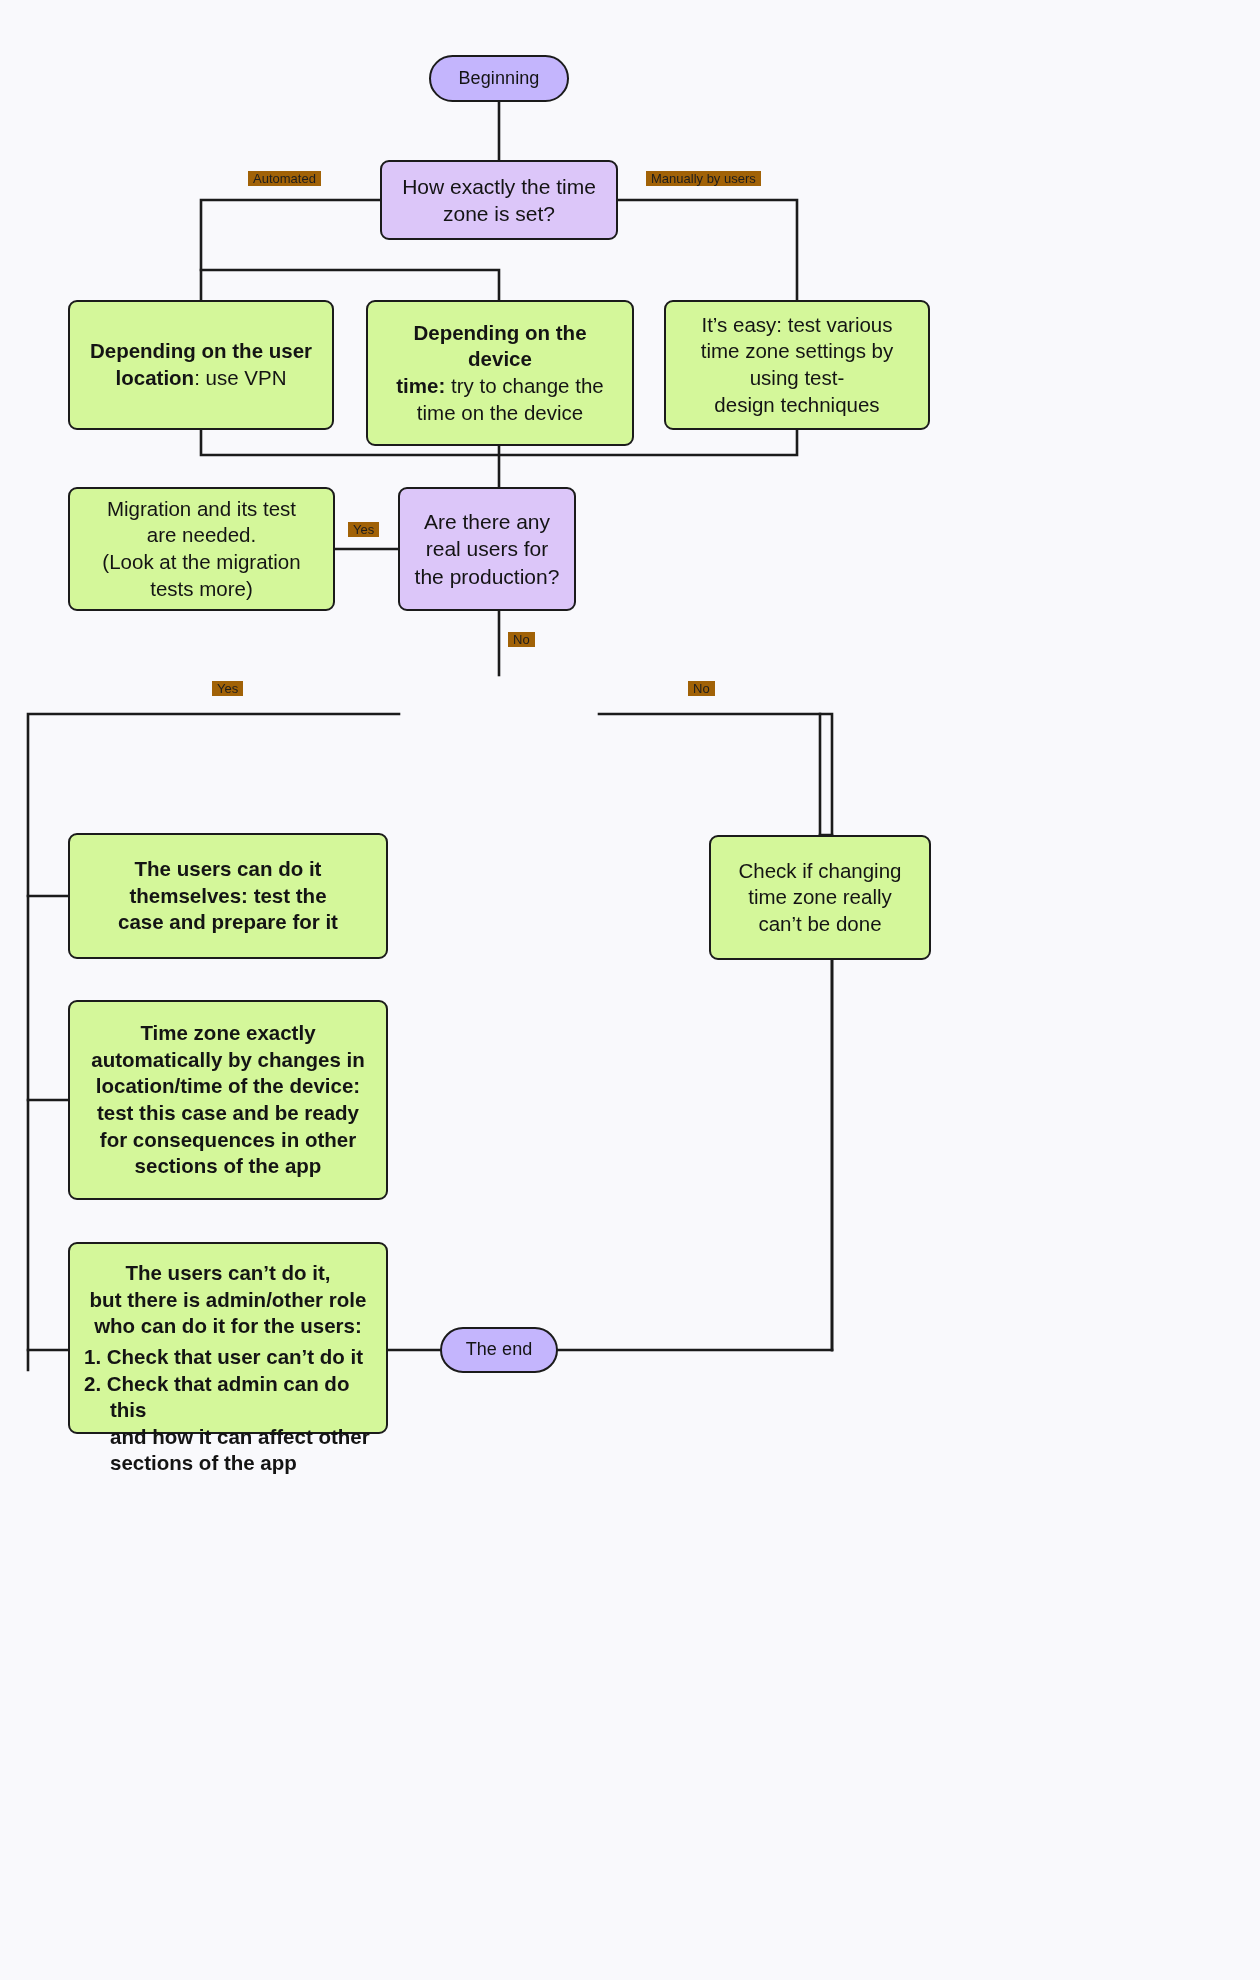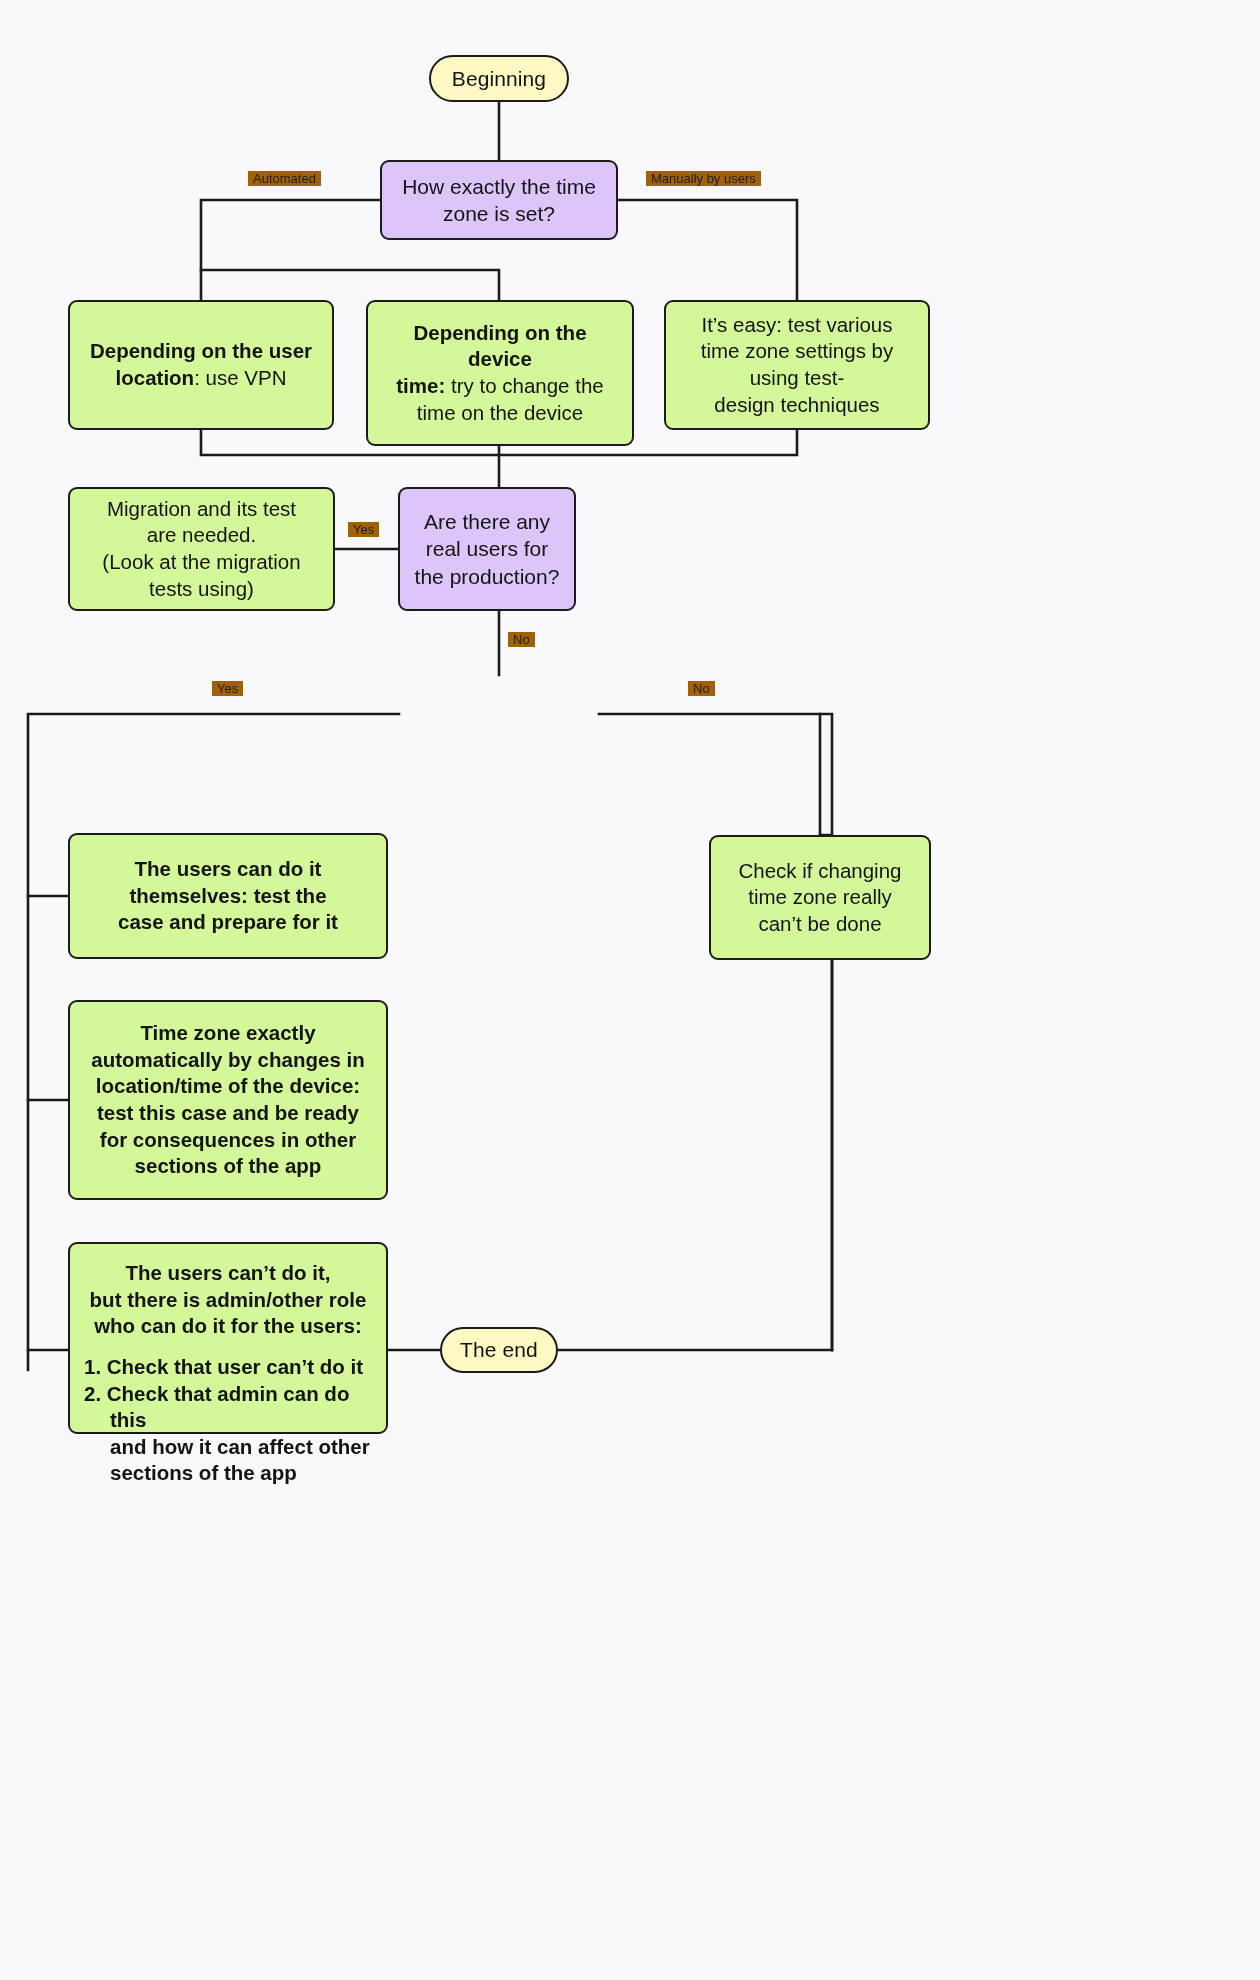--- a/index.html
+++ b/index.html
@@ -26,23 +26,23 @@
     position: absolute;
     border: 2.2px solid #1b1b1b;
     display: flex;
     align-items: center;
     justify-content: center;
     text-align: center;
     color: #141414;
     line-height: 1.30;
   }
   .terminal {
-    background: #fef9c3;
+    background: #c4b5fd;
     border-radius: 999px;
-    font-size: 21px;
+    font-size: 18px;
     letter-spacing: .1px;
   }
   .decision {
     background: #dcc6f9;
     border-radius: 9px;
     font-size: 21px;
     padding: 6px 12px;
   }
   .process {
     background: #d4f79a;
@@ -57,21 +57,21 @@
     font-size: 13px;
     color: #1d1d1d;
     background: #a16207;
     padding: 0 5px;
     white-space: nowrap;
   }
   .listblock {
     display: block;
     text-align: left;
     font-weight: bold;
-    margin-top: 14px;
+    margin-top: 4px;
   }
   .listblock .li {
     display: block;
     text-indent: -26px;
     padding-left: 26px;
   }
   .ctr { text-align: center; }
 </style>
 </head>
 <body>
@@ -147,21 +147,21 @@
       <span class="txt">using test-</span>
       <span class="txt">design techniques</span>
     </span>
   </div>
 
   <div class="node process" style="left:68px; top:487px; width:267px; height:124px;">
     <span>
       <span class="txt">Migration and its test</span>
       <span class="txt">are needed.</span>
       <span class="txt">(Look at the migration</span>
-      <span class="txt">tests using)</span>
+      <span class="txt">tests more)</span>
     </span>
   </div>
 
   <div class="edge-label" style="left:348px; top:522px;">Yes</div>
 
   <div class="node decision" style="left:398px; top:487px; width:178px; height:124px;">
     <span>
       <span class="txt">Are there any real</span>
       <span class="txt">users for the</span>
       <span class="txt">production?</span>

